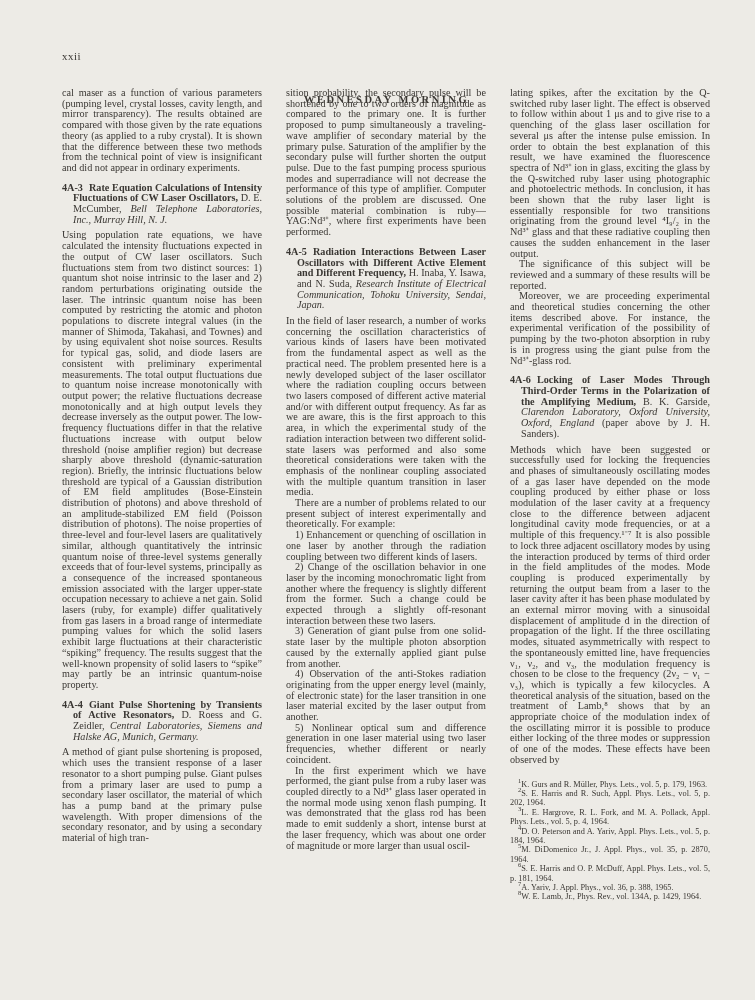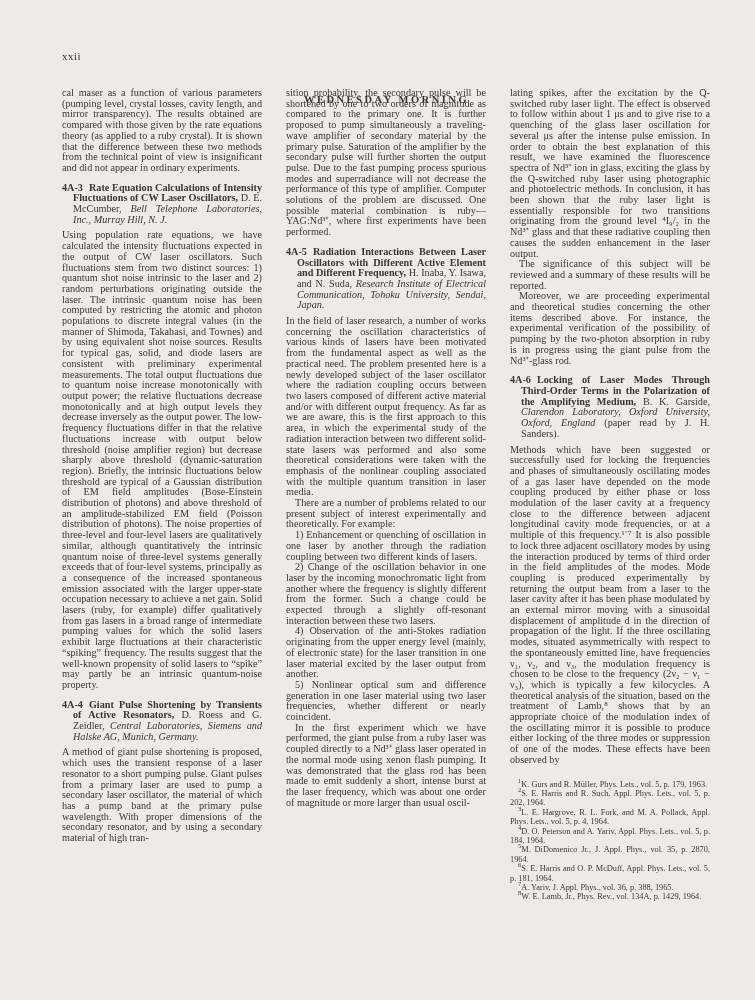--- a/index.html
+++ b/index.html
@@ -57,31 +57,32 @@
 
     <div class="col">
       <p class="para">sition probability, the secondary pulse will be shortened by one to two orders of magnitude as compared to the primary one. It is further proposed to pump simultaneously a traveling-wave amplifier of secondary material by the primary pulse. Saturation of the amplifier by the secondary pulse will further shorten the output pulse. Due to the fast pumping process spurious modes and superradiance will not decrease the performance of this type of amplifier. Computer solutions of the problem are discussed. One possible material combination is ruby—YAG:Nd³⁺, where first experiments have been performed.</p>
       <div class="heading">
         <span class="code">4A-5</span><span class="htitle">Radiation Interactions Between Laser Oscillators with Different Active Element and Different Frequency, </span><span class="auth">H. Inaba, Y. Isawa, and N. Suda, </span><span class="affil">Research Institute of Electrical Communication, Tohoku University, Sendai, Japan.</span>
       </div>
       <p class="para">In the field of laser research, a number of works concerning the oscillation characteristics of various kinds of lasers have been motivated from the fundamental aspect as well as the practical need. The problem presented here is a newly developed subject of the laser oscillator where the radiation coupling occurs between two lasers composed of different active material and/or with different output frequency. As far as we are aware, this is the first approach to this area, in which the experimental study of the radiation interaction between two different solid-state lasers was performed and also some theoretical considerations were taken with the emphasis of the nonlinear coupling associated with the multiple quantum transition in laser media.</p>
       <p class="para indent">There are a number of problems related to our present subject of interest experimentally and theoretically. For example:</p>
       <p class="para indent">1) Enhancement or quenching of oscillation in one laser by another through the radiation coupling between two different kinds of lasers.</p>
       <p class="para indent">2) Change of the oscillation behavior in one laser by the incoming monochromatic light from another where the frequency is slightly different from the former. Such a change could be expected through a slightly off-resonant interaction between these two lasers.</p>
+      <p class="para indent">3) Generation of giant pulse from one solid-state laser by the multiple photon absorption caused by the externally applied giant pulse from another.</p>
       <p class="para indent">4) Observation of the anti-Stokes radiation originating from the upper energy level (mainly, of electronic state) for the laser transition in one laser material excited by the laser output from another.</p>
       <p class="para indent">5) Nonlinear optical sum and difference generation in one laser material using two laser frequencies, whether different or nearly coincident.</p>
       <p class="para indent">In the first experiment which we have performed, the giant pulse from a ruby laser was coupled directly to a Nd³⁺ glass laser operated in the normal mode using xenon flash pumping. It was demonstrated that the glass rod has been made to emit suddenly a short, intense burst at the laser frequency, which was about one order of magnitude or more larger than usual oscil-</p>
     </div>
 
     <div class="col">
       <p class="para">lating spikes, after the excitation by the Q-switched ruby laser light. The effect is observed to follow within about 1 μs and to give rise to a quenching of the glass laser oscillation for several μs after the intense pulse emission. In order to obtain the best explanation of this result, we have examined the fluorescence spectra of Nd³⁺ ion in glass, exciting the glass by the Q-switched ruby laser using photographic and photoelectric methods. In conclusion, it has been shown that the ruby laser light is essentially responsible for two transitions originating from the ground level ⁴I₉/₂ in the Nd³⁺ glass and that these radiative coupling then causes the sudden enhancement in the laser output.</p>
       <p class="para indent">The significance of this subject will be reviewed and a summary of these results will be reported.</p>
       <p class="para indent">Moreover, we are proceeding experimental and theoretical studies concerning the other items described above. For instance, the experimental verification of the possibility of pumping by the two-photon absorption in ruby is in progress using the giant pulse from the Nd³⁺-glass rod.</p>
       <div class="heading">
-        <span class="code">4A-6</span><span class="htitle">Locking of Laser Modes Through Third-Order Terms in the Polarization of the Amplifying Medium, </span><span class="auth">B. K. Garside, </span><span class="affil">Clarendon Laboratory, Oxford University, Oxford, England </span><span class="tail">(paper read by J. H. Sanders).</span>
+        <span class="code">4A-6</span><span class="htitle">Locking of Laser Modes Through Third-Order Terms in the Polarization of the Amplifying Medium, </span><span class="auth">B. K. Garside, </span><span class="affil">Clarendon Laboratory, Oxford University, Oxford, England </span><span class="tail">(paper above by J. H. Sanders).</span>
       </div>
       <p class="para">Methods which have been suggested or successfully used for locking the frequencies and phases of simultaneously oscillating modes of a gas laser have depended on the mode coupling produced by either phase or loss modulation of the laser cavity at a frequency close to the difference between adjacent longitudinal cavity mode frequencies, or at a multiple of this frequency.¹⁻⁷ It is also possible to lock three adjacent oscillatory modes by using the interaction produced by terms of third order in the field amplitudes of the modes. Mode coupling is produced experimentally by returning the output beam from a laser to the laser cavity after it has been phase modulated by an external mirror moving with a sinusoidal displacement of amplitude d in the direction of propagation of the light. If the three oscillating modes, situated asymmetrically with respect to the spontaneously emitted line, have frequencies ν₁, ν₂, and ν₃, the modulation frequency is chosen to be close to the frequency (2ν₂ − ν₁ − ν₃), which is typically a few kilocycles. A theoretical analysis of the situation, based on the treatment of Lamb,⁸ shows that by an appropriate choice of the modulation index of the oscillating mirror it is possible to produce either locking of the three modes or suppression of one of the modes. These effects have been observed by</p>
 
       <div class="footnotes">
         <p class="fn"><sup>1</sup><span>K. Gurs and R. Müller, </span><span class="jrnl">Phys. Lets., </span><span>vol. 5, p. 179, 1963.</span></p>
         <p class="fn"><sup>2</sup><span>S. E. Harris and R. Such, </span><span class="jrnl">Appl. Phys. Lets., </span><span>vol. 5, p. 202, 1964.</span></p>
         <p class="fn"><sup>3</sup><span>L. E. Hargrove, R. L. Fork, and M. A. Pollack, </span><span class="jrnl">Appl. Phys. Lets., </span><span>vol. 5, p. 4, 1964.</span></p>
         <p class="fn"><sup>4</sup><span>D. O. Peterson and A. Yariv, </span><span class="jrnl">Appl. Phys. Lets., </span><span>vol. 5, p. 184, 1964.</span></p>
         <p class="fn"><sup>5</sup><span>M. DiDomenico Jr., </span><span class="jrnl">J. Appl. Phys., </span><span>vol. 35, p. 2870, 1964.</span></p>
         <p class="fn"><sup>6</sup><span>S. E. Harris and O. P. McDuff, </span><span class="jrnl">Appl. Phys. Lets., </span><span>vol. 5, p. 181, 1964.</span></p>

